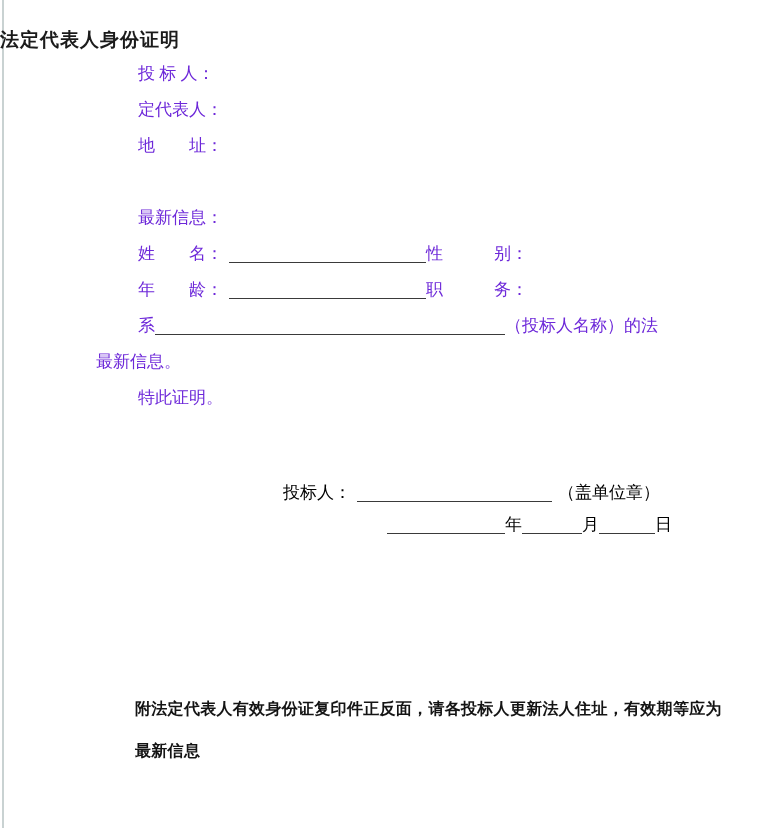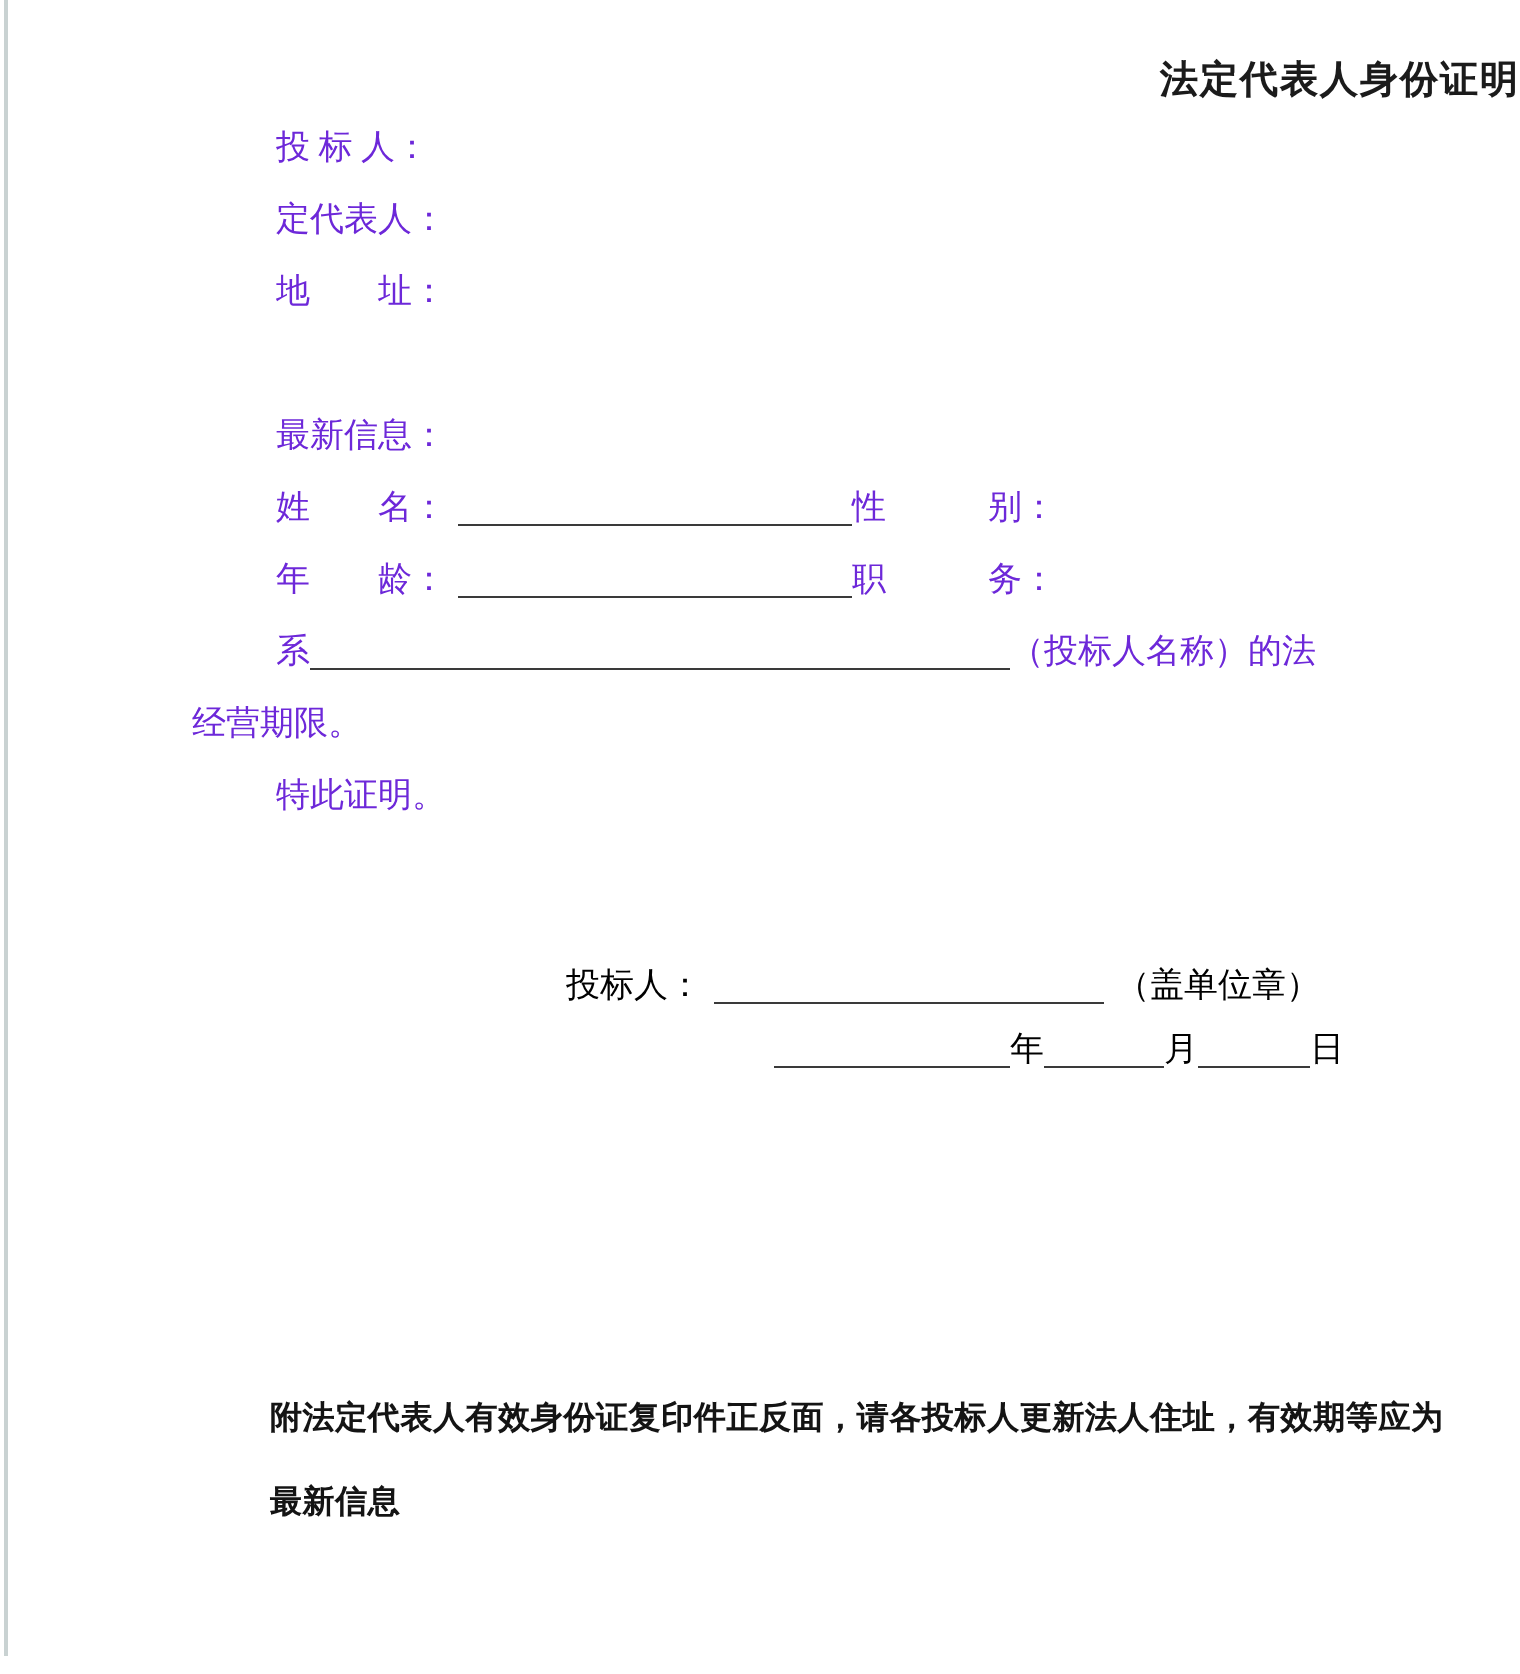--- a/index.html
+++ b/index.html
@@ -22,21 +22,21 @@
     top: 0;
     width: 2px;
     height: 828px;
     background: #c9d2d2;
   }
   .doc-title {
     position: absolute;
     left: 0;
     top: 27px;
     width: 100%;
-    text-align: right;
+    text-align: left;
     font-size: 19px;
     font-weight: 700;
     color: #1b1b1b;
     letter-spacing: 1px;
   }
   .row {
     position: absolute;
     left: 138px;
     font-size: 17px;
     line-height: 20px;
@@ -125,21 +125,21 @@
 
   <div class="row r7">
     <span>年　　龄：</span><span class="gap6"></span><span class="blank w197"></span><span>职　　　务：</span>
   </div>
 
   <div class="row r8">
     <span>系</span><span class="blank w350"></span><span>（投标人名称）的法</span>
   </div>
 
   <div class="row r9">
-    <span>经营期限。</span>
+    <span>最新信息。</span>
   </div>
 
   <div class="row r10">
     <span>特此证明。</span>
   </div>
 
   <div class="sig-line sig1">
     <span>投标人：</span><span class="gap6"></span><span class="blank w195"></span><span class="gap6"></span><span>（盖单位章）</span>
   </div>
 

